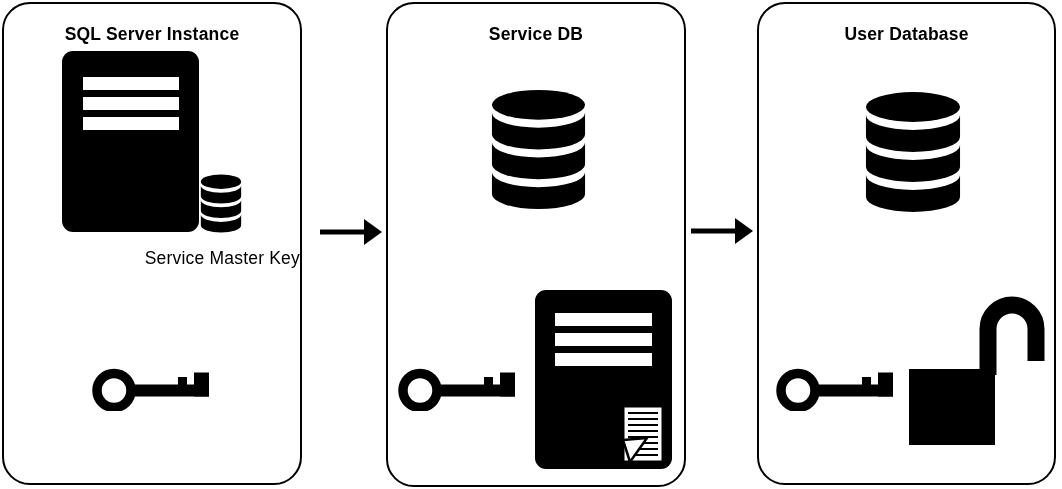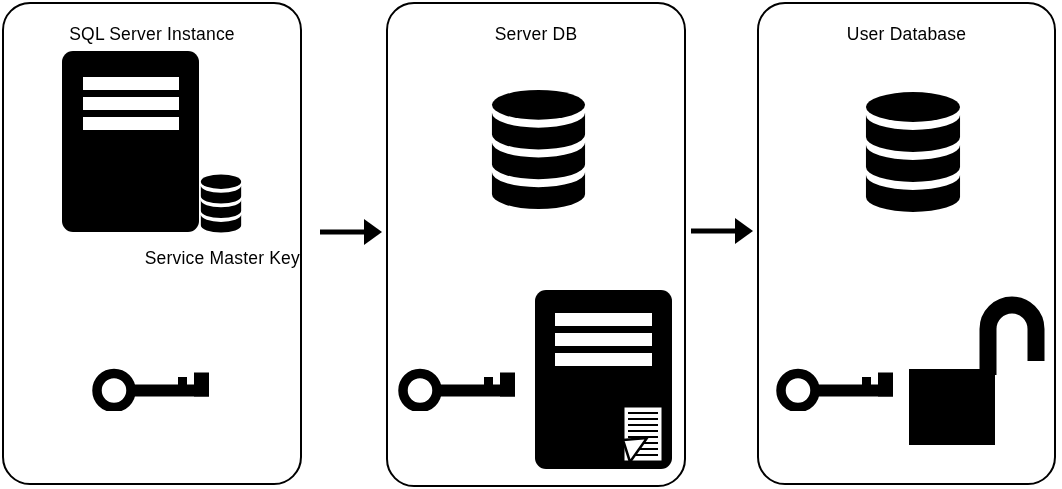--- a/index.html
+++ b/index.html
@@ -1,21 +1,21 @@
 <!DOCTYPE html>
 <html><head>
 <meta charset="utf-8">
 <style>
   *{margin:0;padding:0;box-sizing:border-box}
   html,body{background:#fff}
   body{font-family:"Liberation Sans",sans-serif;color:#000}
   .canvas{position:relative;width:1062px;height:489px;background:#fff;overflow:hidden}
   .panel{position:absolute;background:#fff;border:2.5px solid #000;border-radius:28px}
   .panel-title{position:absolute;top:20px;left:0;width:100%;text-align:center;
-    font-size:17.5px;font-weight:normal;letter-spacing:.2px;line-height:20px}
+    font-size:17.5px;font-weight:bold;letter-spacing:.2px;line-height:20px}
   .panel-label{position:absolute;top:244px;left:0;width:100%;text-align:right;
     font-size:17.5px;letter-spacing:.2px;line-height:20px}
   .panel-label.small{font-size:15px}
   .icon,.arrow{position:absolute;display:block}
   svg{fill:#000}
 </style>
 </head>
 <body>
 
 <div class="canvas">
@@ -60,21 +60,21 @@
     <svg class="icon" style="left:88px;top:362px" width="125" height="45">
       <use href="#sym-key" width="125" height="45"></use>
     </svg>
   </section>
 
   <svg class="arrow" style="left:320px;top:219px" width="62" height="26">
     <use href="#sym-arrow" width="62" height="26"></use>
   </svg>
 
   <section class="panel" style="left:386px;top:2px;width:300px;height:485px">
-    <h2 class="panel-title">Server DB</h2>
+    <h2 class="panel-title">Service DB</h2>
 
     <svg class="icon" style="left:102px;top:85px" width="97" height="121">
       <use href="#sym-db" width="97" height="121"></use>
     </svg>
 
 
     <svg class="icon" style="left:10px;top:362px" width="125" height="45">
       <use href="#sym-key" width="125" height="45"></use>
     </svg>
 

